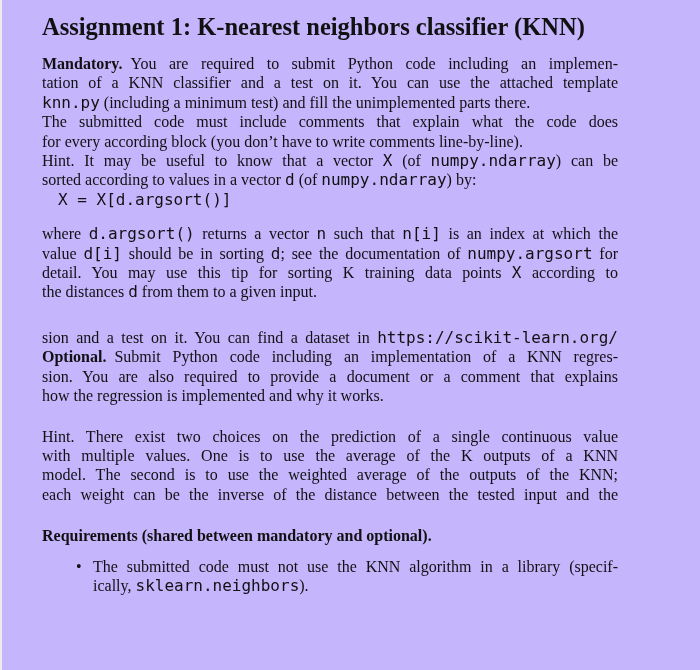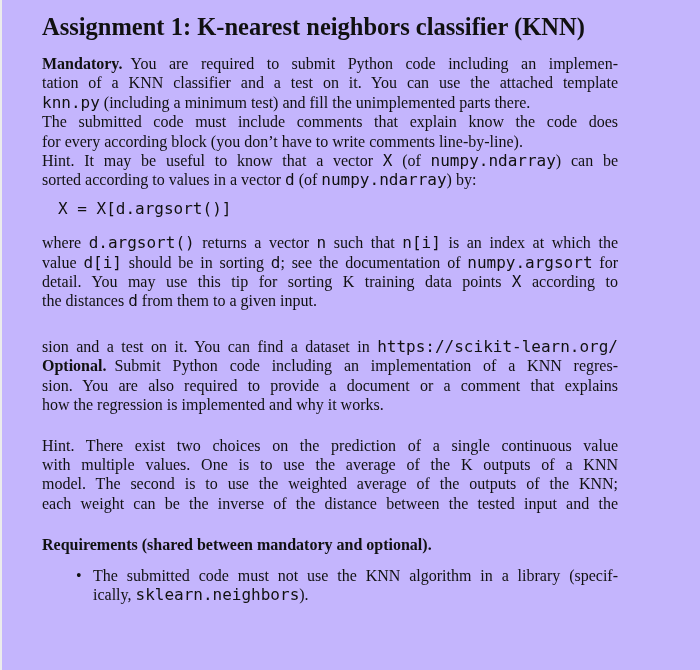--- a/index.html
+++ b/index.html
@@ -54,41 +54,41 @@
     position: relative;
     padding-left: 51px;
   }
   .block.bullet .dot {
     position: absolute;
     left: 34px;
     top: 0;
     line-height: 19.4px;
   }
   
-  [data-name="argsort-code-block"]            { margin-top: 9px; margin-bottom: 15px; }
+  [data-name="argsort-code-block"]            { margin-bottom: 15px; }
   [data-name="optional-paragraph"]            { margin-top: 26px; }
   [data-name="hint-regression-paragraph"]     { margin-top: 21px; }
   [data-name="requirements-heading"]          { margin-top: 22px; font-family: Liberation Serif, serif; }
   [data-name="requirement-bullet-item"]       { margin-top: 11px; }
 </style>
 </head>
 <body>
 
 <div class="page" data-name="document-page">
   <div class="page-edge" data-name="page-left-edge"></div>
   <div class="content" data-name="document-content-column">
     <h1 class="title" data-name="page-title">Assignment 1: K-nearest neighbors classifier (KNN)</h1>
     <div id="content" data-name="document-body">
         <div class="block para" data-name="mandatory-paragraph">
           <div class="line" data-name="text-line"><span class="run head" data-name="text-run">Mandatory.</span><span class="run" data-name="text-run">You are required to submit Python code including an implemen-</span></div>
           <div class="line" data-name="text-line"><span class="run" data-name="text-run">tation of a KNN classifier and a test on it. You can use the attached template</span></div>
           <div class="line end" data-name="text-line"><span class="run code" data-name="code-text">knn.py</span><span class="run" data-name="text-run"> (including a minimum test) and fill the unimplemented parts there.</span></div>
         </div>
         <div class="block para" data-name="submitted-code-paragraph">
-          <div class="line" data-name="text-line"><span class="run" data-name="text-run">The submitted code must include comments that explain know the code does</span></div>
+          <div class="line" data-name="text-line"><span class="run" data-name="text-run">The submitted code must include comments that explain what the code does</span></div>
           <div class="line end" data-name="text-line"><span class="run" data-name="text-run">for every according block (you don’t have to write comments line-by-line).</span></div>
         </div>
         <div class="block para" data-name="hint-sort-paragraph">
           <div class="line" data-name="text-line"><span class="run italic" data-name="text-run">Hint.</span><span class="run" data-name="text-run">  It may be useful to know that a vector </span><span class="run code" data-name="code-text">X</span><span class="run" data-name="text-run"> (of </span><span class="run code" data-name="code-text">numpy.ndarray</span><span class="run" data-name="text-run">) can be</span></div>
           <div class="line end" data-name="text-line"><span class="run" data-name="text-run">sorted according to values in a vector </span><span class="run code" data-name="code-text">d</span><span class="run" data-name="text-run"> (of </span><span class="run code" data-name="code-text">numpy.ndarray</span><span class="run" data-name="text-run">) by:</span></div>
         </div>
         <div class="block code" data-name="argsort-code-block"><span class="run code" data-name="code-text">X = X[d.argsort()]</span></div>
         <div class="block para" data-name="argsort-explanation-paragraph">
           <div class="line" data-name="text-line"><span class="run" data-name="text-run">where </span><span class="run code" data-name="code-text">d.argsort()</span><span class="run" data-name="text-run"> returns a vector </span><span class="run code" data-name="code-text">n</span><span class="run" data-name="text-run"> such that </span><span class="run code" data-name="code-text">n[i]</span><span class="run" data-name="text-run"> is an index at which the</span></div>
           <div class="line" data-name="text-line"><span class="run" data-name="text-run">value </span><span class="run code" data-name="code-text">d[i]</span><span class="run" data-name="text-run"> should be in sorting </span><span class="run code" data-name="code-text">d</span><span class="run" data-name="text-run">; see the documentation of </span><span class="run code" data-name="code-text">numpy.argsort</span><span class="run" data-name="text-run"> for</span></div>

